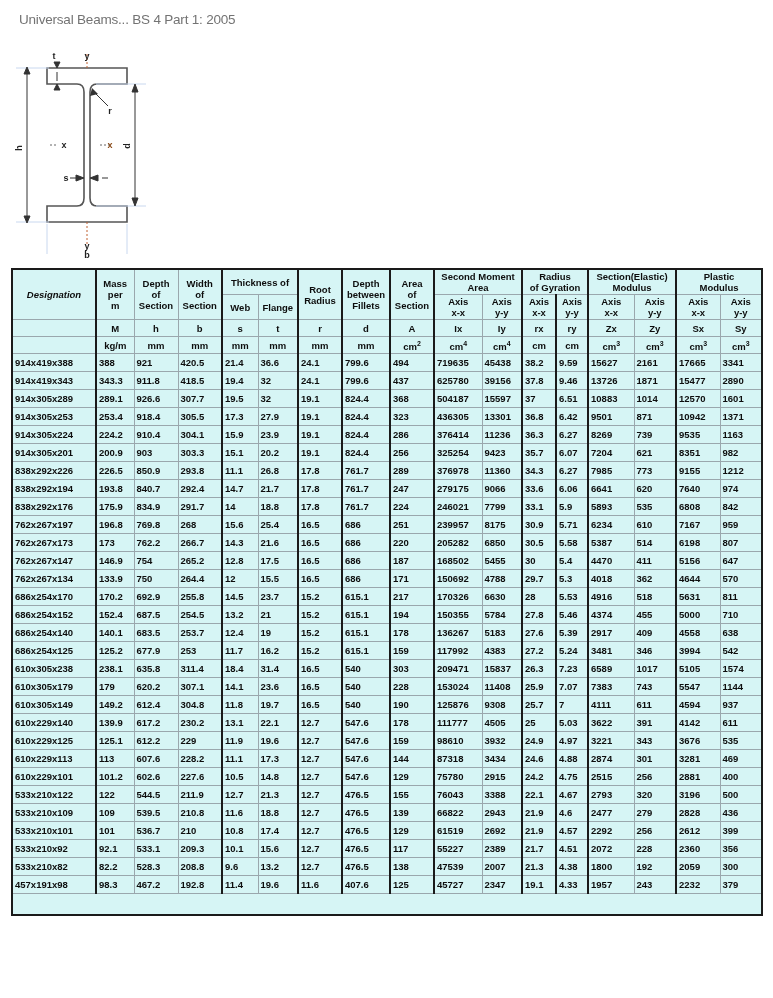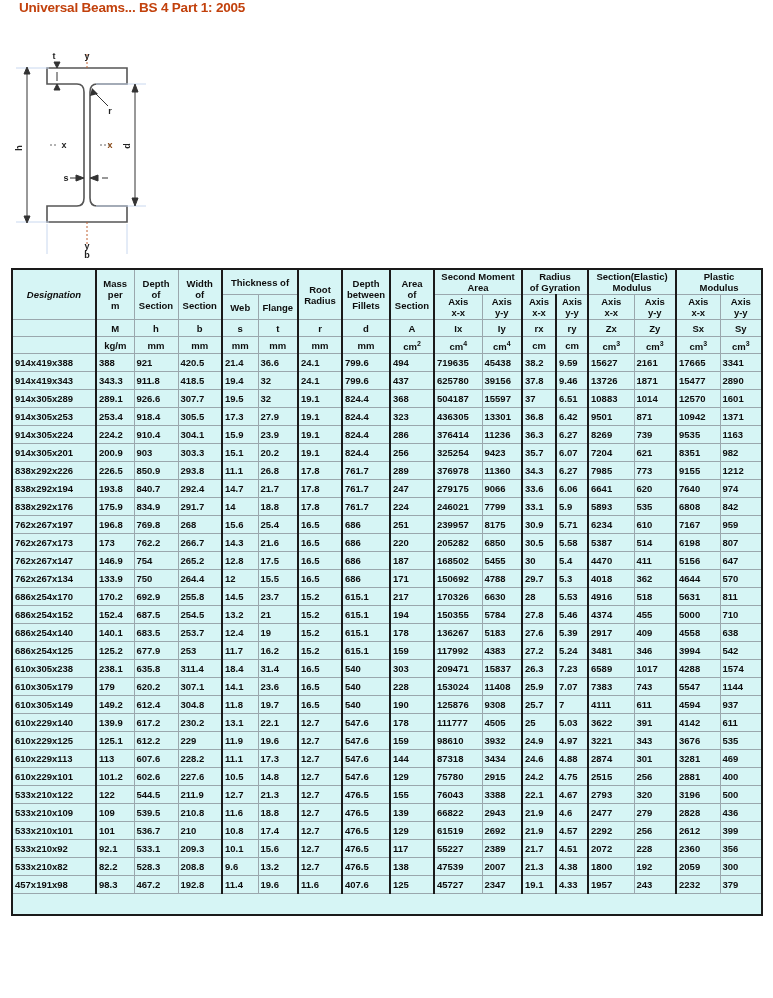--- a/index.html
+++ b/index.html
@@ -11,25 +11,25 @@
     width: 773px;
     height: 998px;
     font-family: "Liberation Sans", sans-serif;
     color: #000000;
     overflow: hidden;
     position: relative;
   }
   #page-title {
     position: absolute;
     left: 19px;
-    top: 0;
+    top: 12px;
     font-size: 13.5px;
-    font-weight: bold;
+    font-weight: normal;
     letter-spacing: -0.2px;
-    color: #c2410c;
+    color: #737373;
   }
 
   
   #diagram {
     position: absolute;
     left: 14px;
     top: 48px;
     width: 160px;
     height: 212px;
   }
@@ -660,21 +660,21 @@
           <td class="dcell num">31.4</td>
           <td class="dcell num grp-l">16.5</td>
           <td class="dcell num grp-l">540</td>
           <td class="dcell num grp-l">303</td>
           <td class="dcell num grp-l">209471</td>
           <td class="dcell num">15837</td>
           <td class="dcell num grp-l">26.3</td>
           <td class="dcell num grp-l">7.23</td>
           <td class="dcell num grp-l">6589</td>
           <td class="dcell num">1017</td>
-          <td class="dcell num grp-l">4288</td>
+          <td class="dcell num grp-l">5105</td>
           <td class="dcell num outer-right">1574</td>
         </tr>
         <tr>
           <td class="dcell outer-left">610x305x179</td>
           <td class="dcell num grp-l">179</td>
           <td class="dcell num">620.2</td>
           <td class="dcell num">307.1</td>
           <td class="dcell num grp-l">14.1</td>
           <td class="dcell num">23.6</td>
           <td class="dcell num grp-l">16.5</td>

